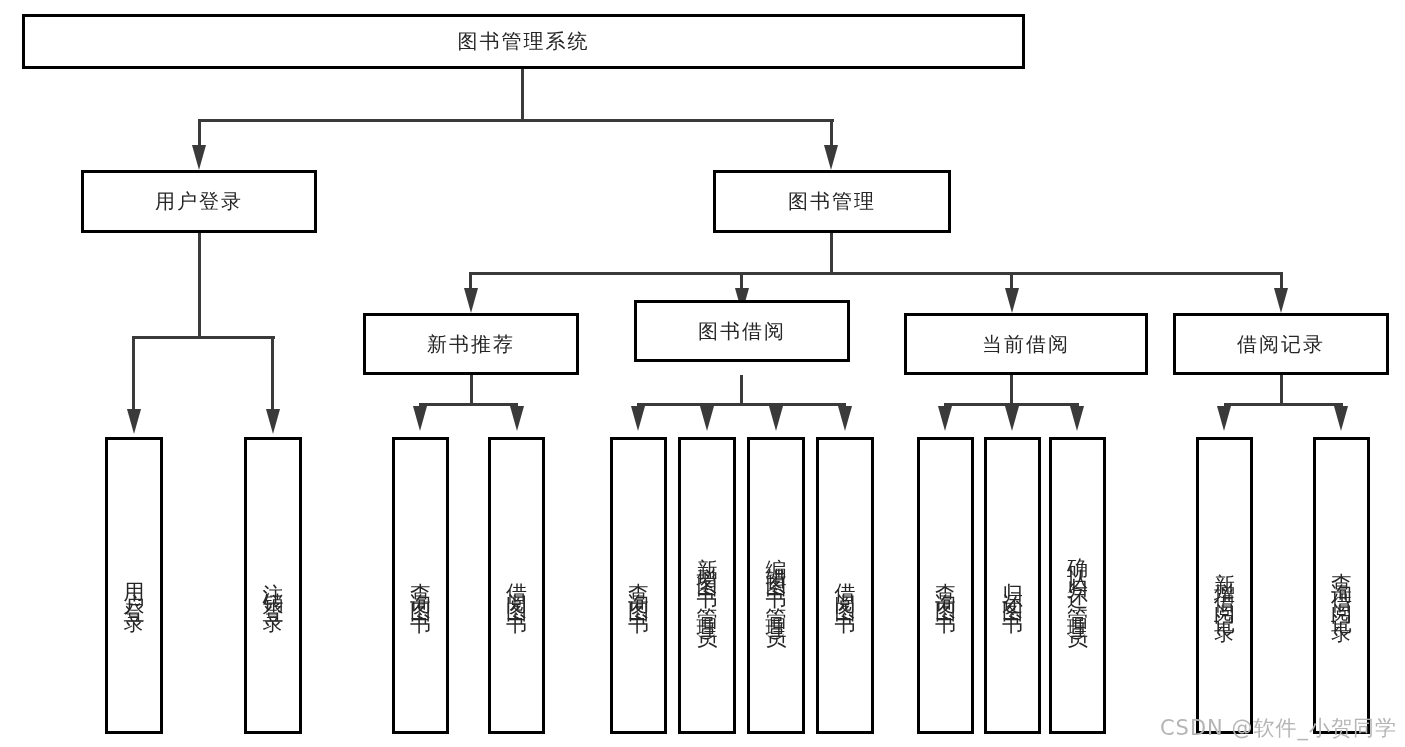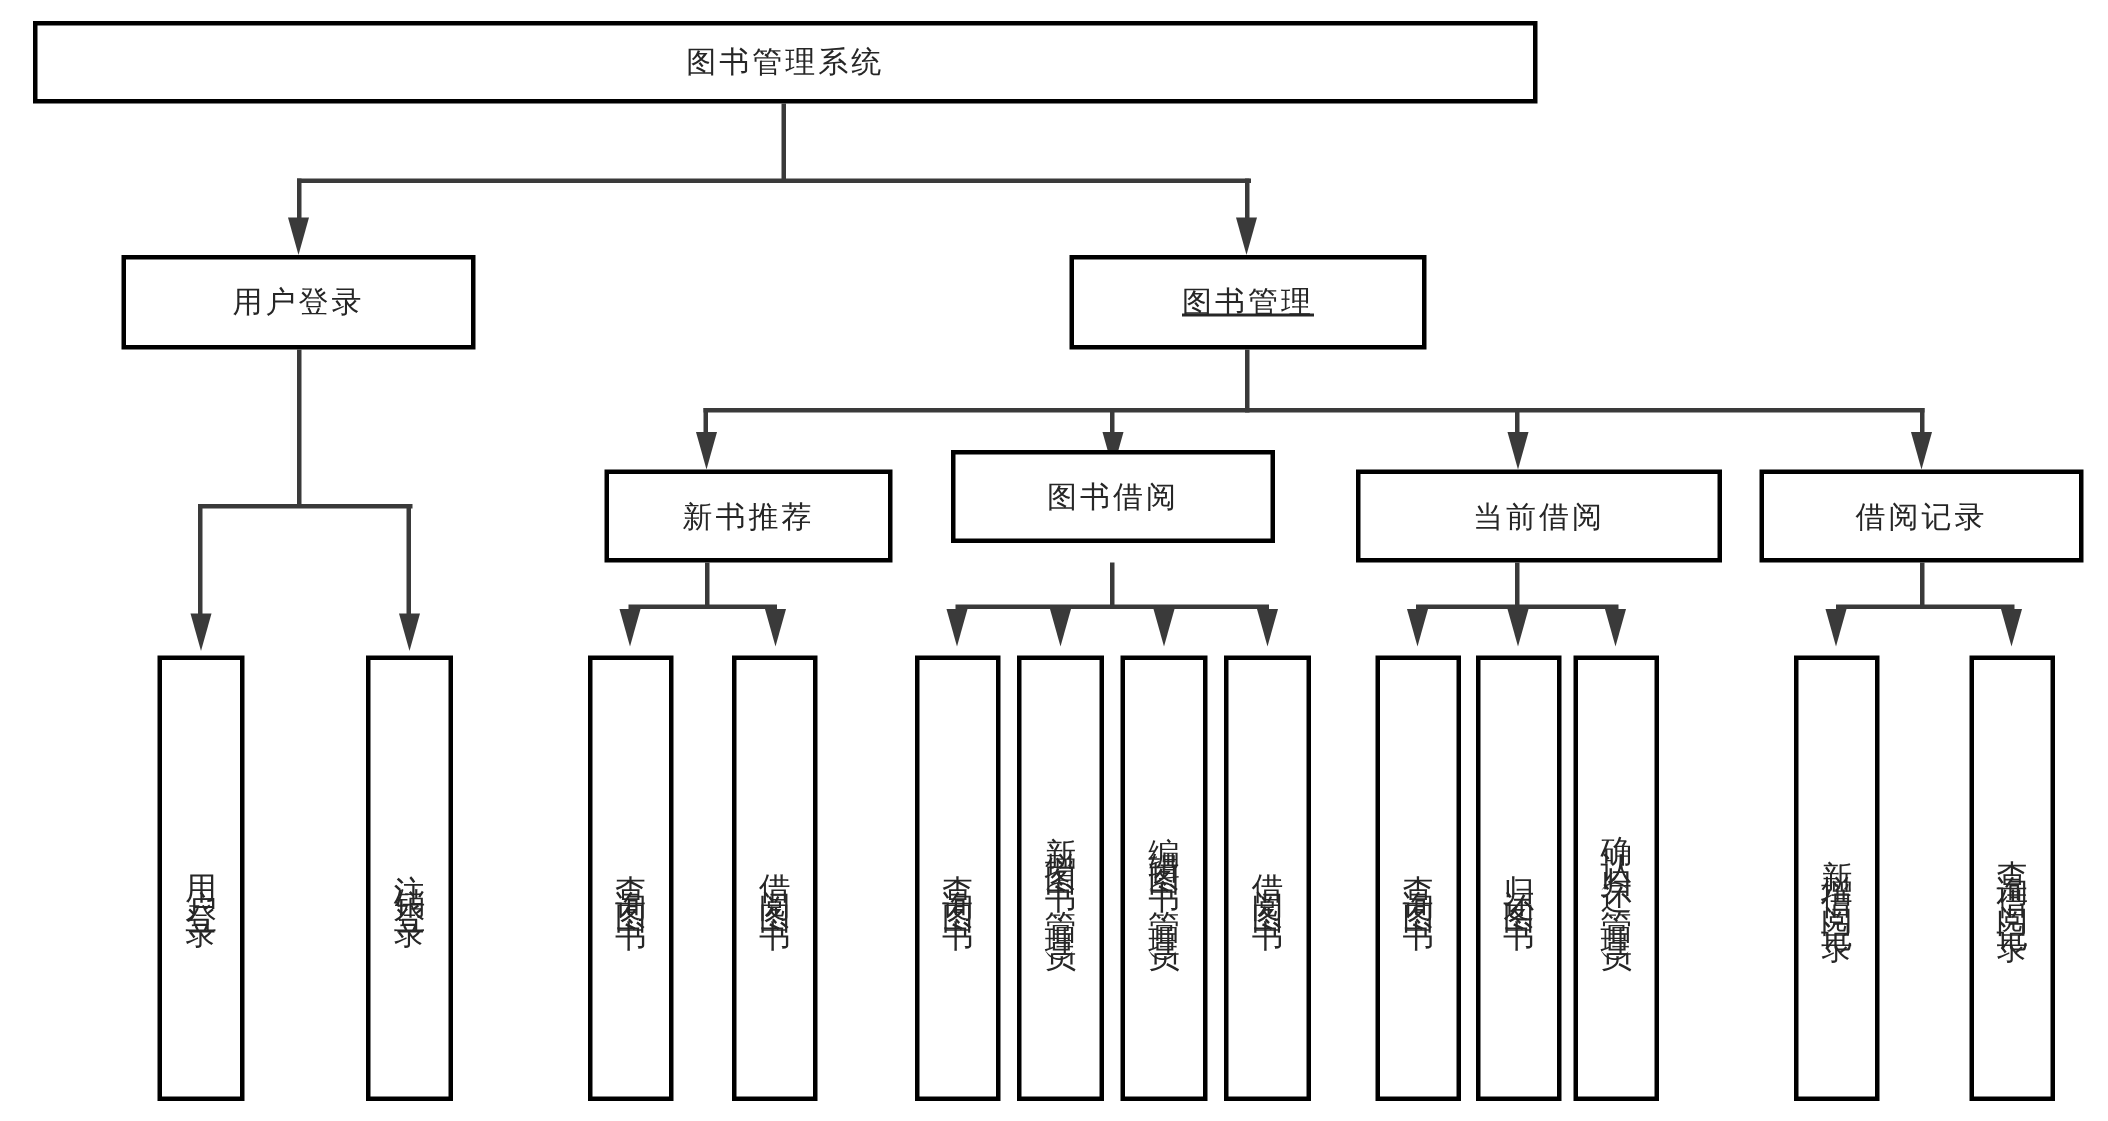--- a/index.html
+++ b/index.html
@@ -55,21 +55,21 @@
   <div class="vline" style="left:521px;top:69px;height:51px;"></div>
   <div class="hline" style="left:198px;top:119px;width:636px;"></div>
   <div class="vline" style="left:198px;top:119px;height:30px;"></div>
   <div class="arrow" style="left:192px;top:145px;"></div>
   <div class="vline" style="left:830px;top:119px;height:30px;"></div>
   <div class="arrow" style="left:824px;top:145px;"></div>
 
   <div class="box hbox" style="left:81px;top:170px;width:236px;height:63px;">
     <span>用户登录</span>
   </div>
-  <div class="box hbox" style="left:713px;top:170px;width:238px;height:63px;text-decoration:underline;">
+  <div class="box hbox" style="left:713px;top:170px;width:238px;height:63px;">
     <span>图书管理</span>
   </div>
 
   <div class="vline" style="left:198px;top:233px;height:105px;"></div>
   <div class="hline" style="left:132px;top:336px;width:143px;"></div>
   <div class="vline" style="left:132px;top:336px;height:78px;"></div>
   <div class="arrow" style="left:127px;top:409px;"></div>
   <div class="vline" style="left:271px;top:336px;height:78px;"></div>
   <div class="arrow" style="left:266px;top:409px;"></div>
 
@@ -77,21 +77,21 @@
   <div class="hline" style="left:469px;top:272px;width:814px;"></div>
   <div class="vline" style="left:469px;top:272px;height:18px;"></div>
   <div class="arrow" style="left:464px;top:288px;"></div>
   <div class="vline" style="left:740px;top:272px;height:18px;"></div>
   <div class="arrow" style="left:735px;top:288px;"></div>
   <div class="vline" style="left:1010px;top:272px;height:18px;"></div>
   <div class="arrow" style="left:1005px;top:288px;"></div>
   <div class="vline" style="left:1280px;top:272px;height:18px;"></div>
   <div class="arrow" style="left:1274px;top:288px;"></div>
 
-  <div class="box hbox" style="left:363px;top:313px;width:192px;height:62px;margin-left:40px;">
+  <div class="box hbox" style="left:363px;top:313px;width:216px;height:62px;">
     <span>新书推荐</span>
   </div>
   <div class="box hbox" style="left:634px;top:300px;width:216px;height:62px;">
     <span>图书借阅</span>
   </div>
   <div class="box hbox" style="left:904px;top:313px;width:244px;height:62px;">
     <span>当前借阅</span>
   </div>
   <div class="box hbox" style="left:1173px;top:313px;width:216px;height:62px;align-items:center;">
     <span>借阅记录</span>
@@ -157,14 +157,15 @@
     <span>确认归还（管理员）</span>
   </div>
 
   <div class="box vbox" style="left:1196px;top:437px;width:57px;height:297px;">
     <span>新增借阅记录</span>
   </div>
   <div class="box vbox" style="left:1313px;top:437px;width:57px;height:297px;">
     <span>查询借阅记录</span>
   </div>
 
+  <div class="watermark">CSDN @软件_小贺同学</div>
 
 </div>
 
 </body></html>

